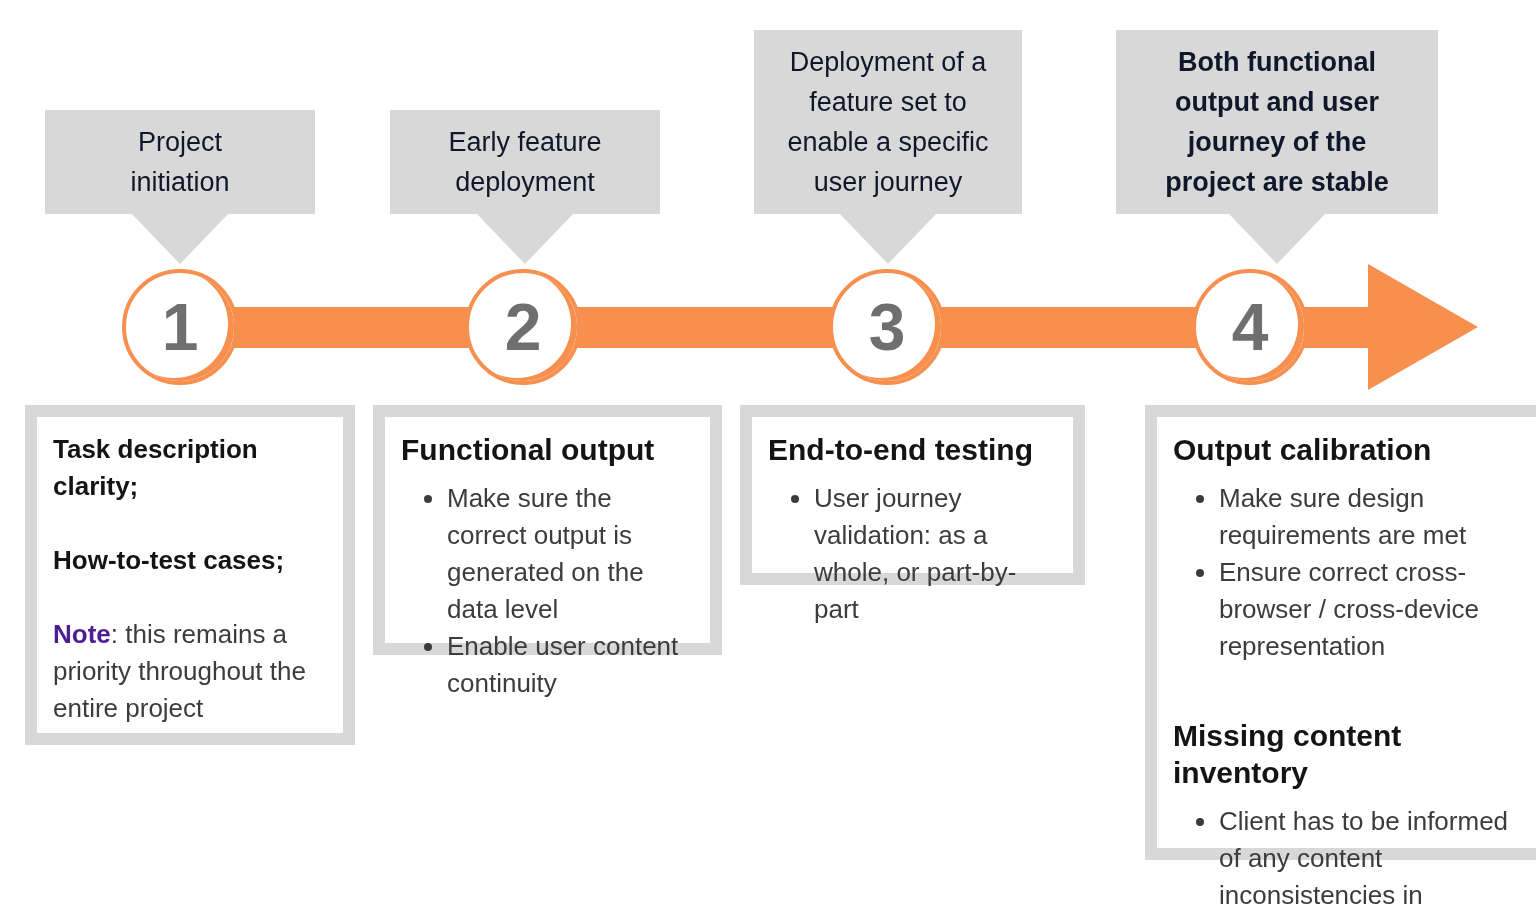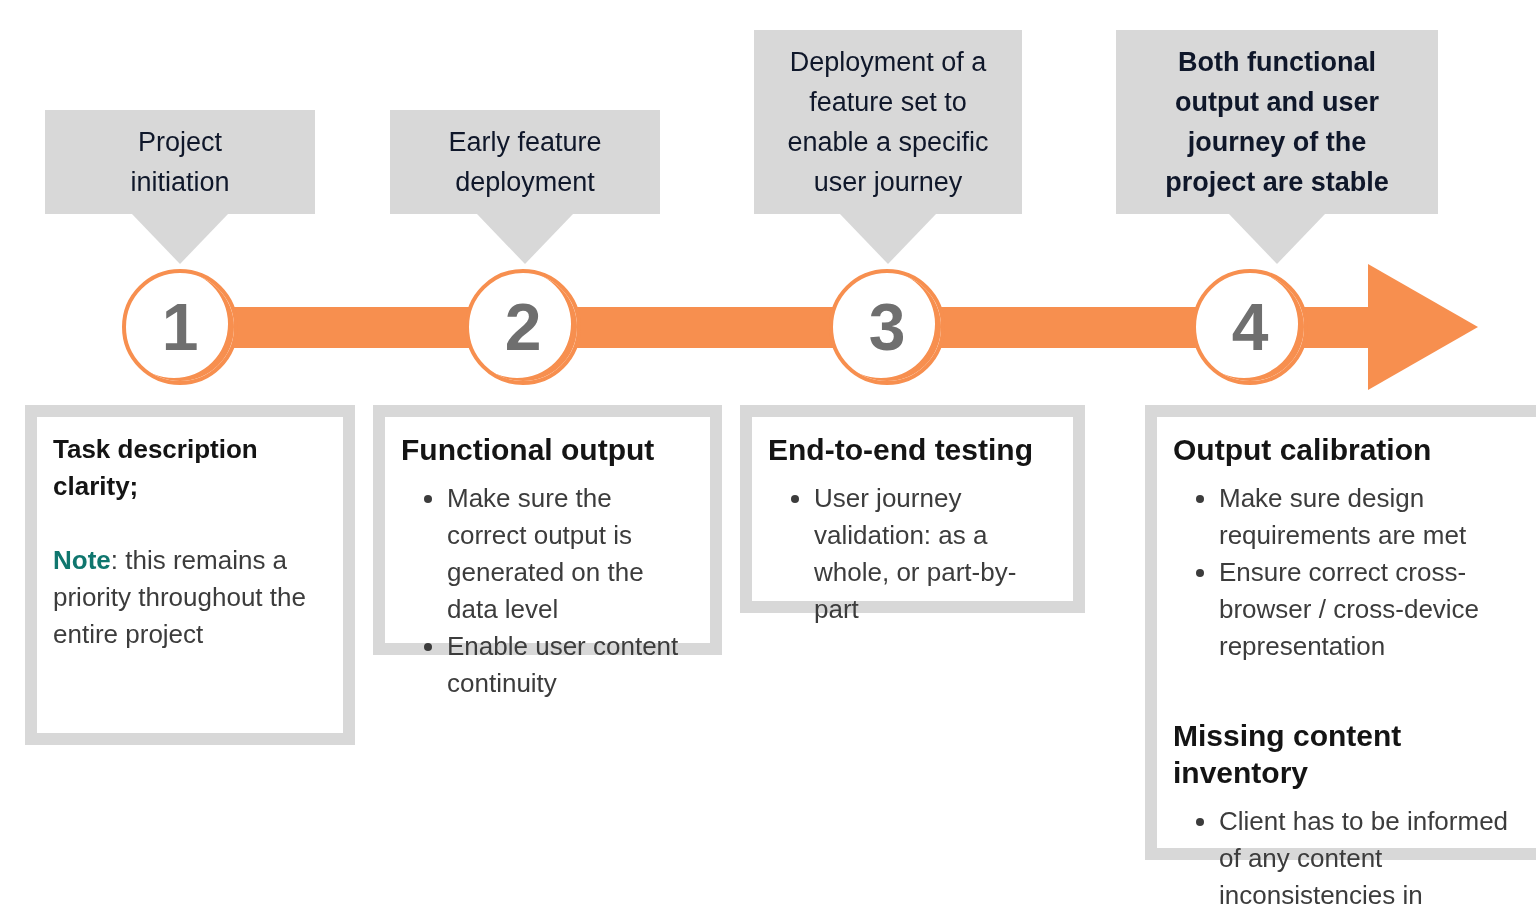--- a/index.html
+++ b/index.html
@@ -90,34 +90,34 @@
     border: 12px solid #d8d8d8;
     box-sizing: border-box;
     padding: 14px 16px;
     color: #3c3c3c;
     font-size: 26px;
     line-height: 37px;
     z-index: 2;
   }
   .detail-box.b1 { left: 25px;   width: 330px; height: 340px; }
   .detail-box.b2 { left: 373px;  width: 349px; height: 250px; }
-  .detail-box.b3 { left: 740px;  width: 345px; height: 208px; }
+  .detail-box.b3 { left: 740px;  width: 345px; height: 180px; }
   .detail-box.b4 { left: 1145px; width: 418px; height: 455px; }
 
   .detail-box h3 {
     margin: 0;
     font-size: 30px;
     line-height: 37px;
     font-weight: 700;
     color: #141414;
   }
   .detail-box p { margin: 0 0 37px 0; }
   .detail-box p.bold { font-weight: 700; color: #141414; }
   .detail-box p:last-child { margin-bottom: 0; }
-  .detail-box .note-label { font-weight: 700; color: #0f766e; text-align: right; }
+  .detail-box .note-label { font-weight: 700; color: #4c1d95; text-align: right; }
   .detail-box ul {
     margin: 12px;
     padding-left: 34px;
     list-style: disc outside;
   }
   .detail-box li { margin: 0; }
   .detail-box .section-gap { height: 40px; }
 </style>
 </head>
 <body>
@@ -160,20 +160,21 @@
   </div>
   <div class="step-circle p3">
     <span class="num">3</span>
   </div>
   <div class="step-circle p4">
     <span class="num">4</span>
   </div>
 
   <div class="detail-box b1">
     <p class="bold">Task description clarity;</p>
+    <p class="bold">How-to-test cases;</p>
     <p><span class="note-label">Note</span><span>: this remains a priority throughout the entire project</span></p>
   </div>
 
   <div class="detail-box b2">
     <h3>Functional output</h3>
     <ul>
       <li>Make sure the correct output is generated on the data level</li>
       <li>Enable user content continuity</li>
     </ul>
   </div>

